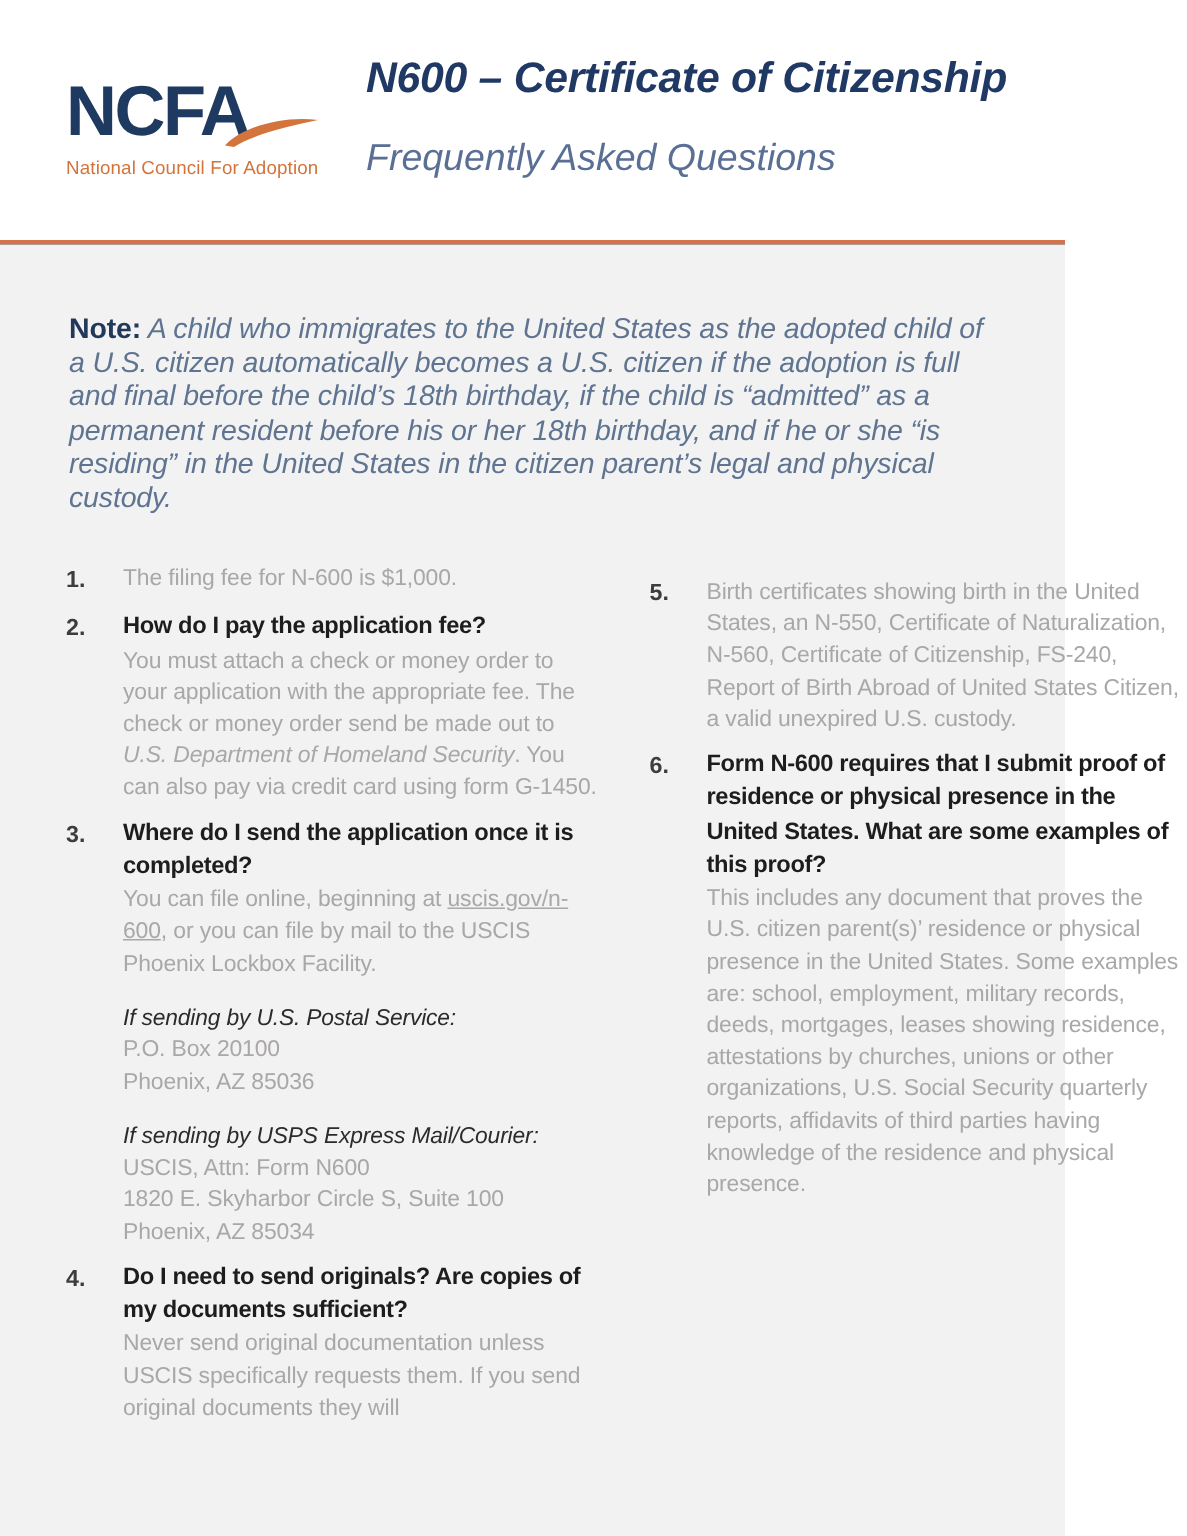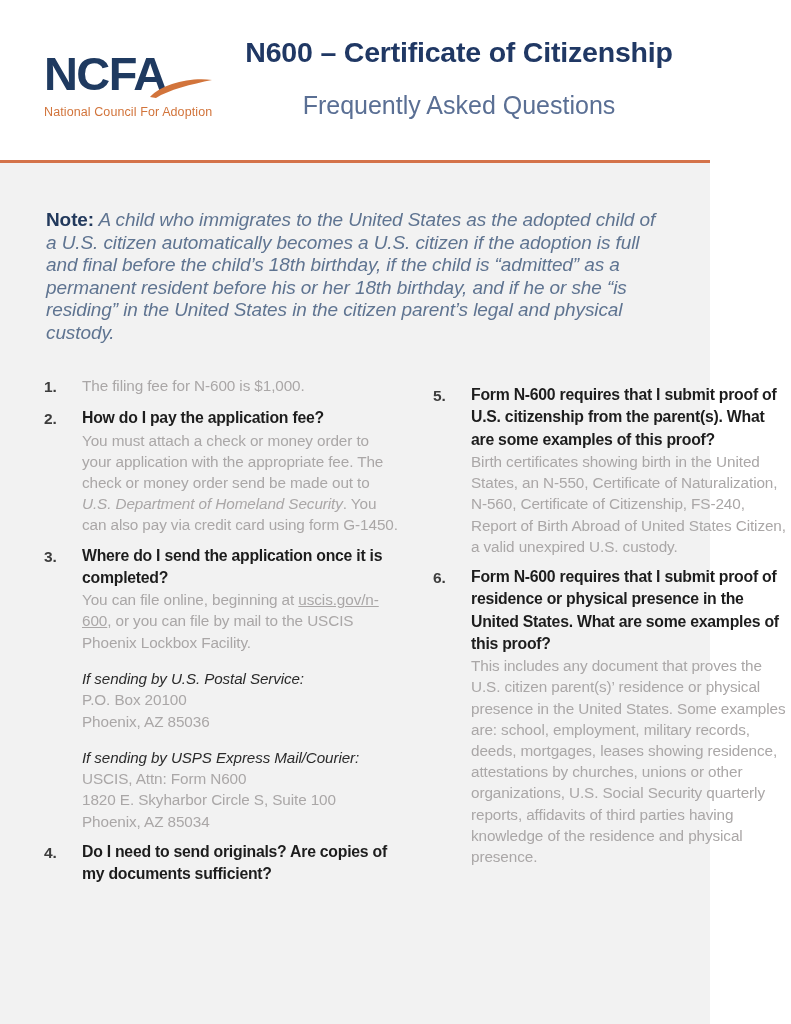--- a/index.html
+++ b/index.html
@@ -63,23 +63,23 @@
   .logo-sub {
     font-family: "Liberation Sans", sans-serif;
     font-size: 12.5px;
     color: #d2743b;
     margin-top: 5px;
     letter-spacing: 0.1px;
     white-space: nowrap;
   }
   .title-block {
     flex: 1 1 auto;
-    text-align: center;
     padding-right: 36px;
     margin-top: -4px;
+    font-style: italic;
   }
   .doc-title {
     font-family: "Liberation Sans", sans-serif;
     font-weight: bold;
     font-size: 28.5px;
     color: #203864;
     letter-spacing: -0.2px;
     line-height: 38px;
   }
   .doc-subtitle {
@@ -278,34 +278,34 @@
           <div class="addr-line">1820 E. Skyharbor Circle S, Suite 100</div>
           <div class="addr-line">Phoenix, AZ 85034</div>
         </div>
 
         <div class="gap-sm"></div>
 
         <div class="qa">
           <div class="qa-num">4.</div>
           <div class="qa-body">
             <div class="q-text">Do I need to send originals? Are copies of my documents sufficient?</div>
+            <div class="a-text">Never send original documentation unless USCIS specifically requests them. If you send original documents they will</div>
           </div>
         </div>
 
       </div>
 
       <div class="col right">
 
 
         <div class="gap-sm"></div>
 
         <div class="qa">
           <div class="qa-num">5.</div>
           <div class="qa-body">
-            <div class="q-text">Form N-600 requires that I submit proof of U.S. citizenship from the parent(s). What are some examples of this proof?</div>
             <div class="a-text">Birth certificates showing birth in the United States, an N-550, Certificate of Naturalization, N-560, Certificate of Citizenship, FS-240, Report of Birth Abroad of United States Citizen, a valid unexpired U.S. custody.</div>
           </div>
         </div>
 
         <div class="gap-q"></div>
 
         <div class="qa">
           <div class="qa-num">6.</div>
           <div class="qa-body">
             <div class="q-text">Form N-600 requires that I submit proof of residence or physical presence in the United States. What are some examples of this proof?</div>

